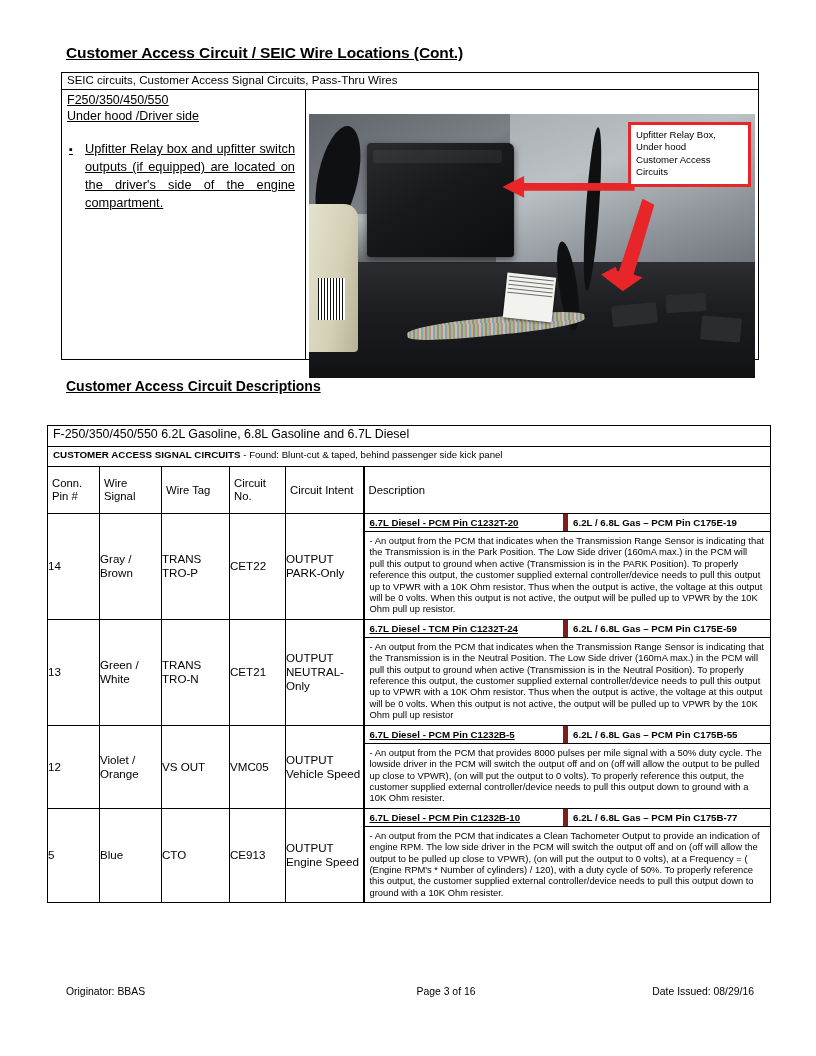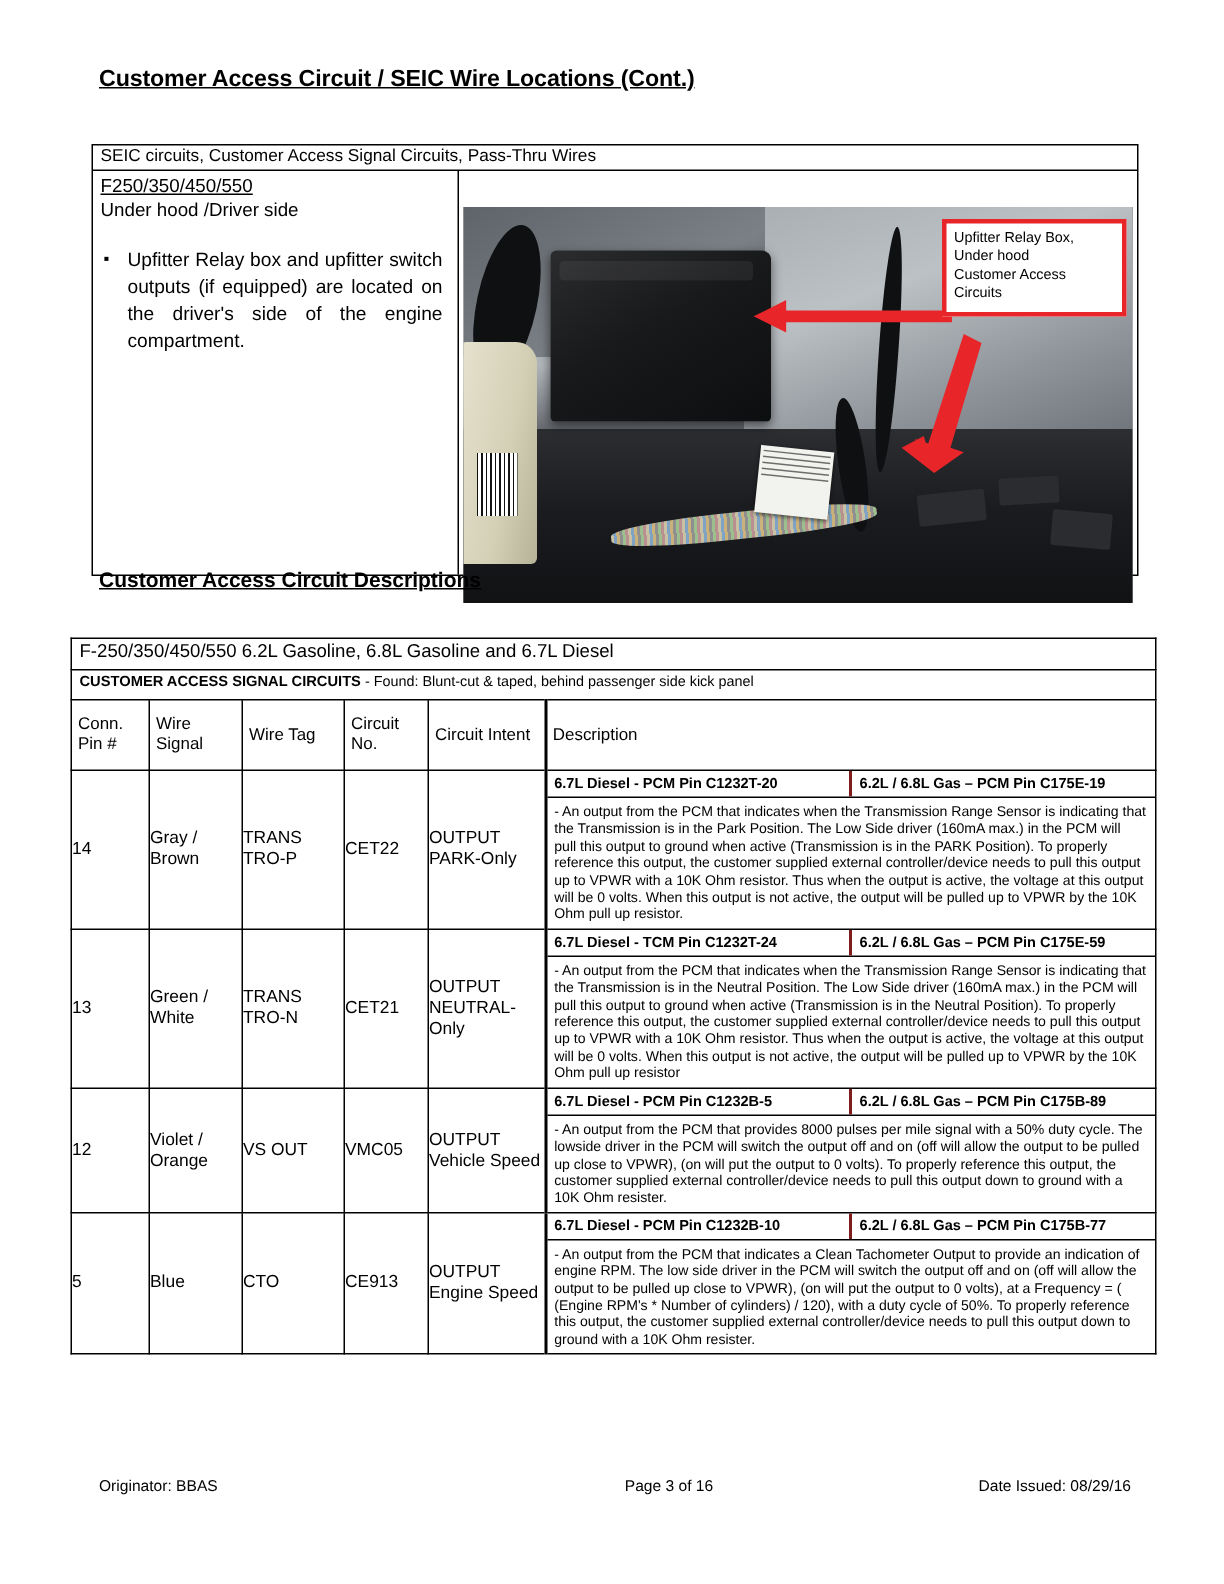--- a/index.html
+++ b/index.html
@@ -32,21 +32,21 @@
     font-weight: bold;
     letter-spacing: -0.1px;
     text-decoration: underline;
     white-space: nowrap;
   }
 
   
   .top-panel {
     position: absolute;
     left: 61px;
-    top: 96px;
+    top: 72px;
     width: 698px;
     height: 288px;
     border: 1.5px solid #000;
     box-sizing: border-box;
     background: #fff;
   }
   .panel-caption {
     position: absolute;
     left: 0; top: 0;
     width: 100%;
@@ -64,20 +64,21 @@
     right: 0;
     bottom: 0;
     display: flex;
   }
   .panel-left {
     width: 244px;
     box-sizing: border-box;
     border-right: 1.5px solid #000;
     padding: 3px 6px 0 5px;
     position: relative;
+    text-decoration: underline;
   }
   .panel-left .model {
     font-size: 12.5px;
     text-decoration: underline;
     line-height: 15px;
   }
   .panel-left .loc {
     font-size: 12.5px;
     line-height: 16px;
   }
@@ -331,21 +332,22 @@
   }
   .pin-head div {
     font-size: 9.7px;
     font-weight: bold;
     padding: 3px 4px 3px 5px;
     white-space: nowrap;
   }
   .pin-head .left-half {
     width: 50.2%;
     box-sizing: border-box;
-    border-right: 2px solid #7f1d1d;
+    border-right: 5px solid #7f1d1d;
+    text-decoration: underline;
   }
   .pin-head .right-half {
     width: 49.8%;
     box-sizing: border-box;
   }
   .desc-cell {
     padding: 0 !important;
   }
   .desc-body {
     font-size: 9.4px;
@@ -491,21 +493,21 @@
 
       <tr>
         <td class="cell-pad v-mid">12</td>
         <td class="cell-pad v-mid">Violet / Orange</td>
         <td class="cell-pad v-mid">VS OUT</td>
         <td class="cell-pad v-mid">VMC05</td>
         <td class="cell-pad v-mid thick-r">OUTPUT Vehicle Speed</td>
         <td class="desc-cell">
           <div class="pin-head">
             <div class="left-half">6.7L Diesel - PCM Pin C1232B-5</div>
-            <div class="right-half">6.2L / 6.8L Gas – PCM Pin C175B-89</div>
+            <div class="right-half">6.2L / 6.8L Gas – PCM Pin C175B-55</div>
           </div>
           <div class="desc-body">- An output from the PCM that provides 8000 pulses per mile signal with a 50% duty cycle.   The lowside driver in the PCM will switch the output off and on (off will allow the output to be pulled up close to VPWR), (on will put the output to 0 volts).  To properly reference this output, the customer supplied external controller/device needs to pull this output down to ground with a 10K Ohm resister.</div>
         </td>
       </tr>
 
       <tr>
         <td class="cell-pad v-mid">5</td>
         <td class="cell-pad v-mid">Blue</td>
         <td class="cell-pad v-mid">CTO</td>
         <td class="cell-pad v-mid">CE913</td>

